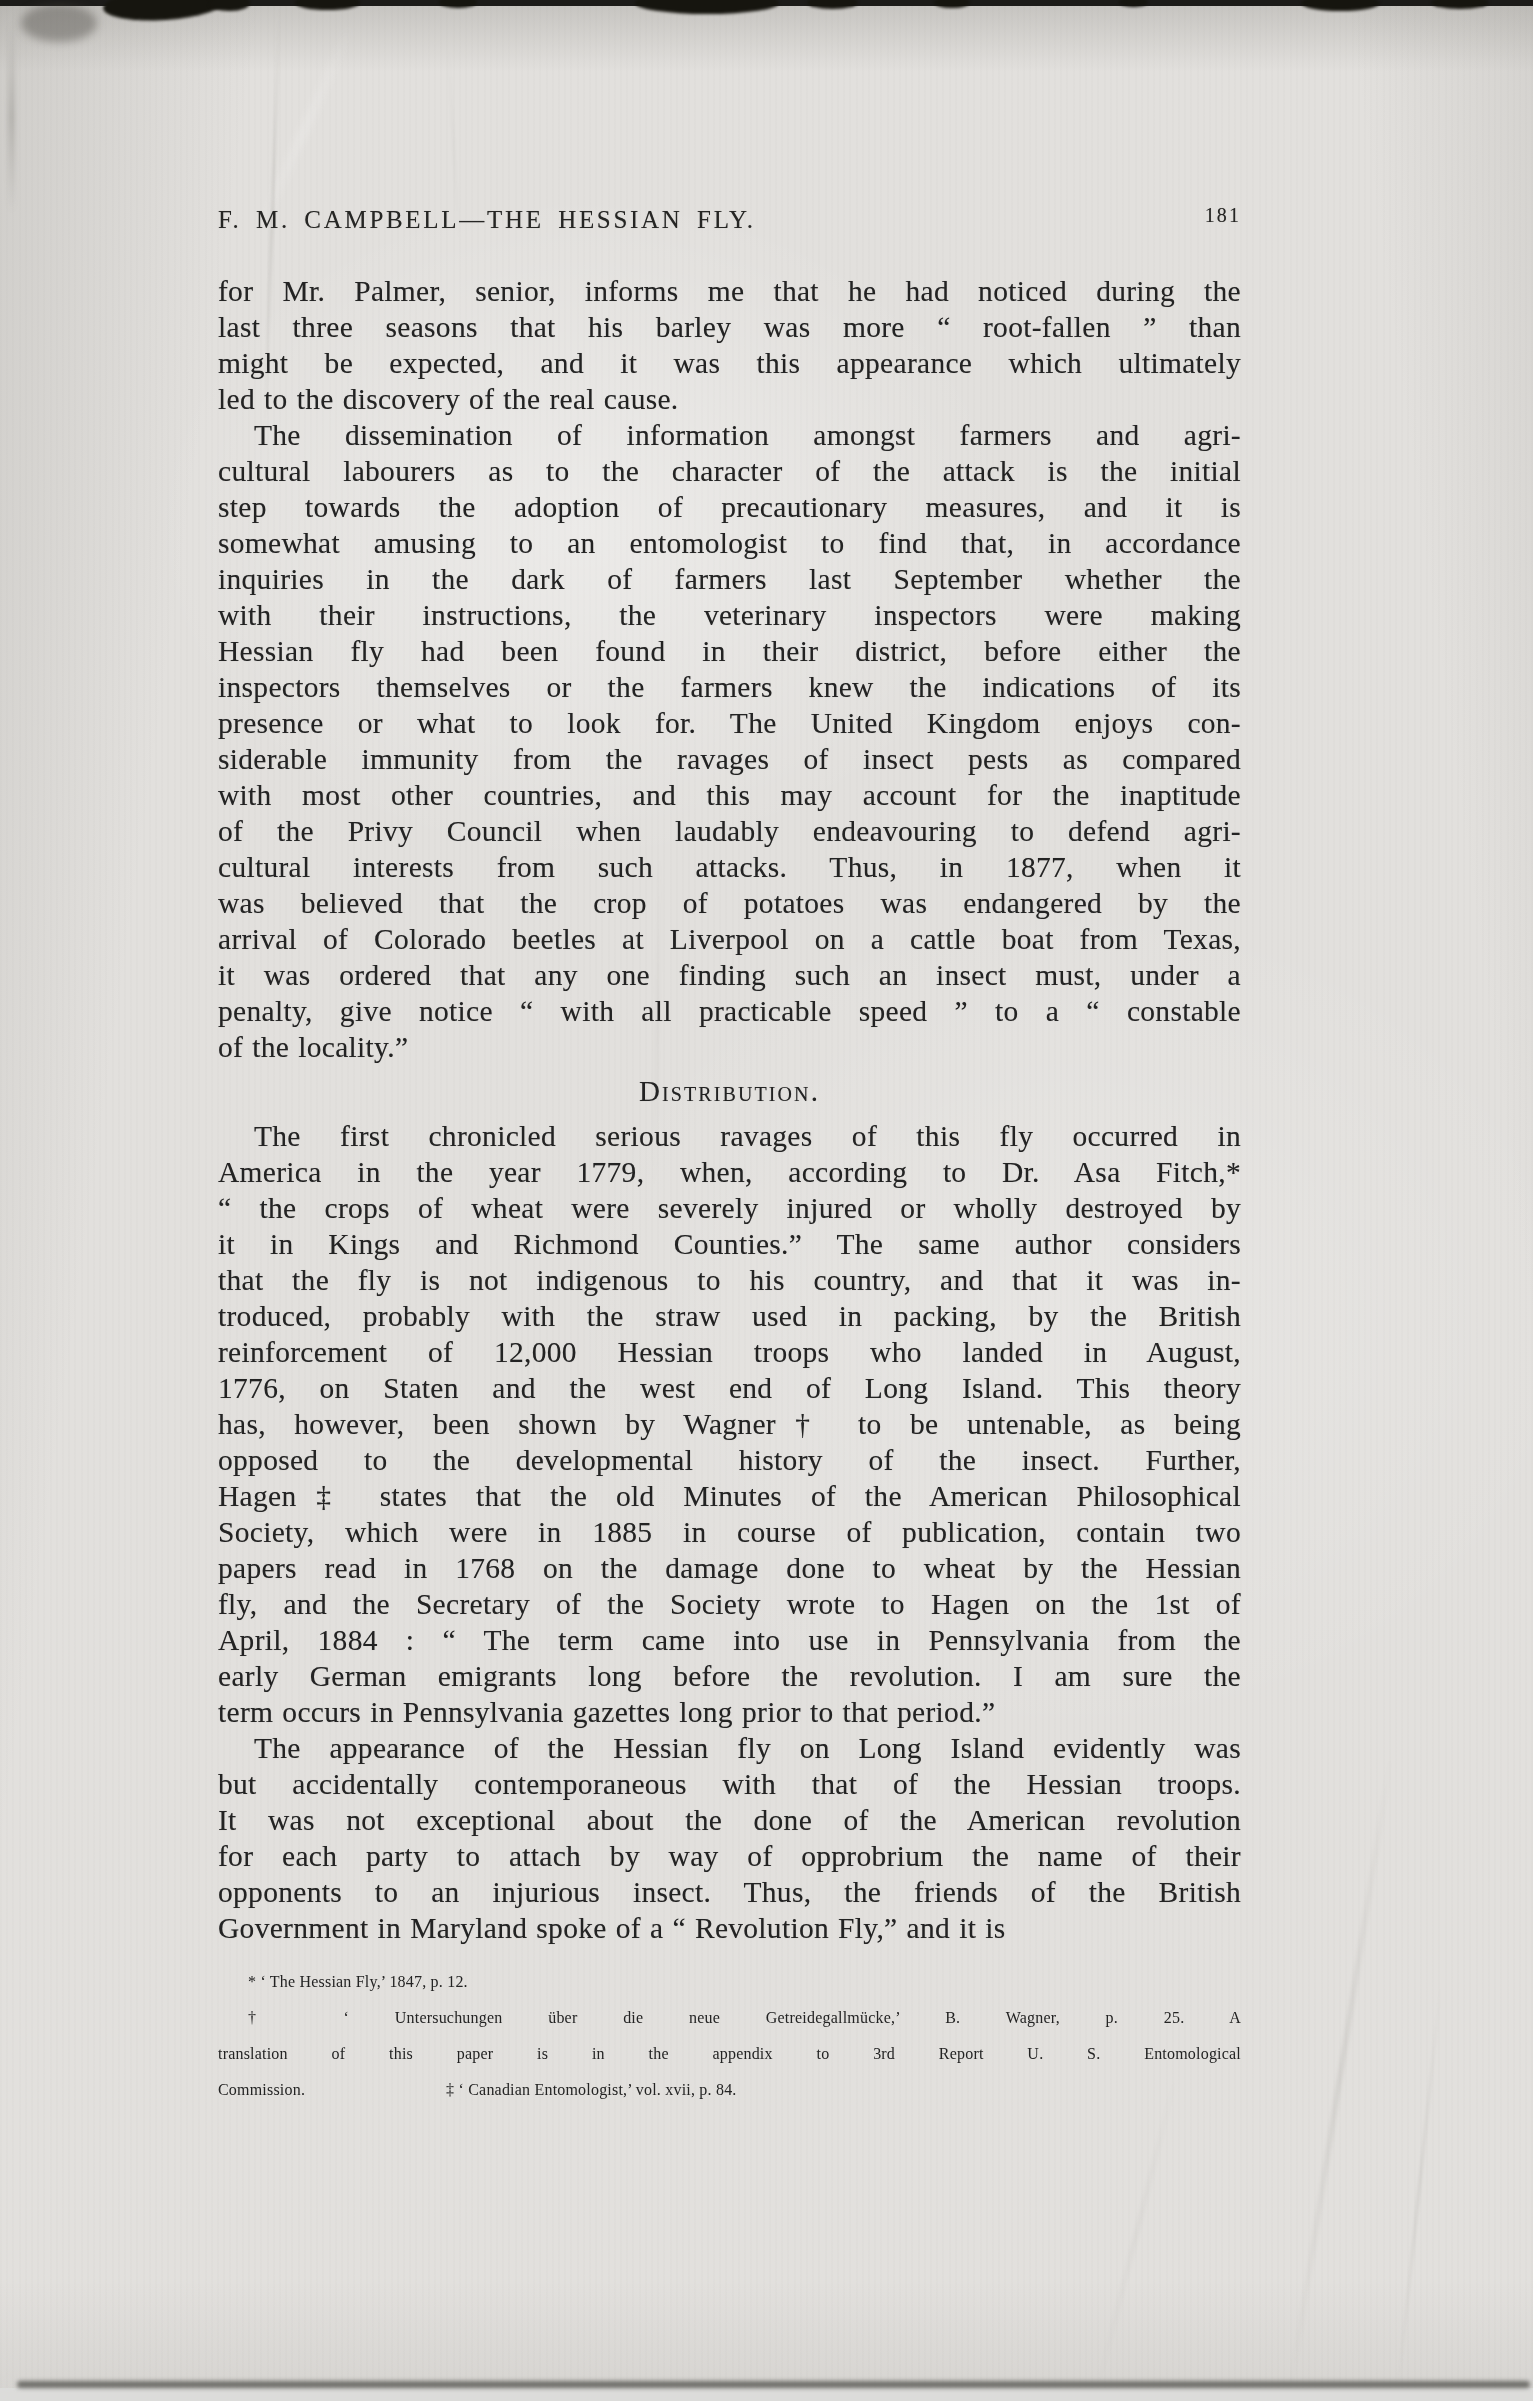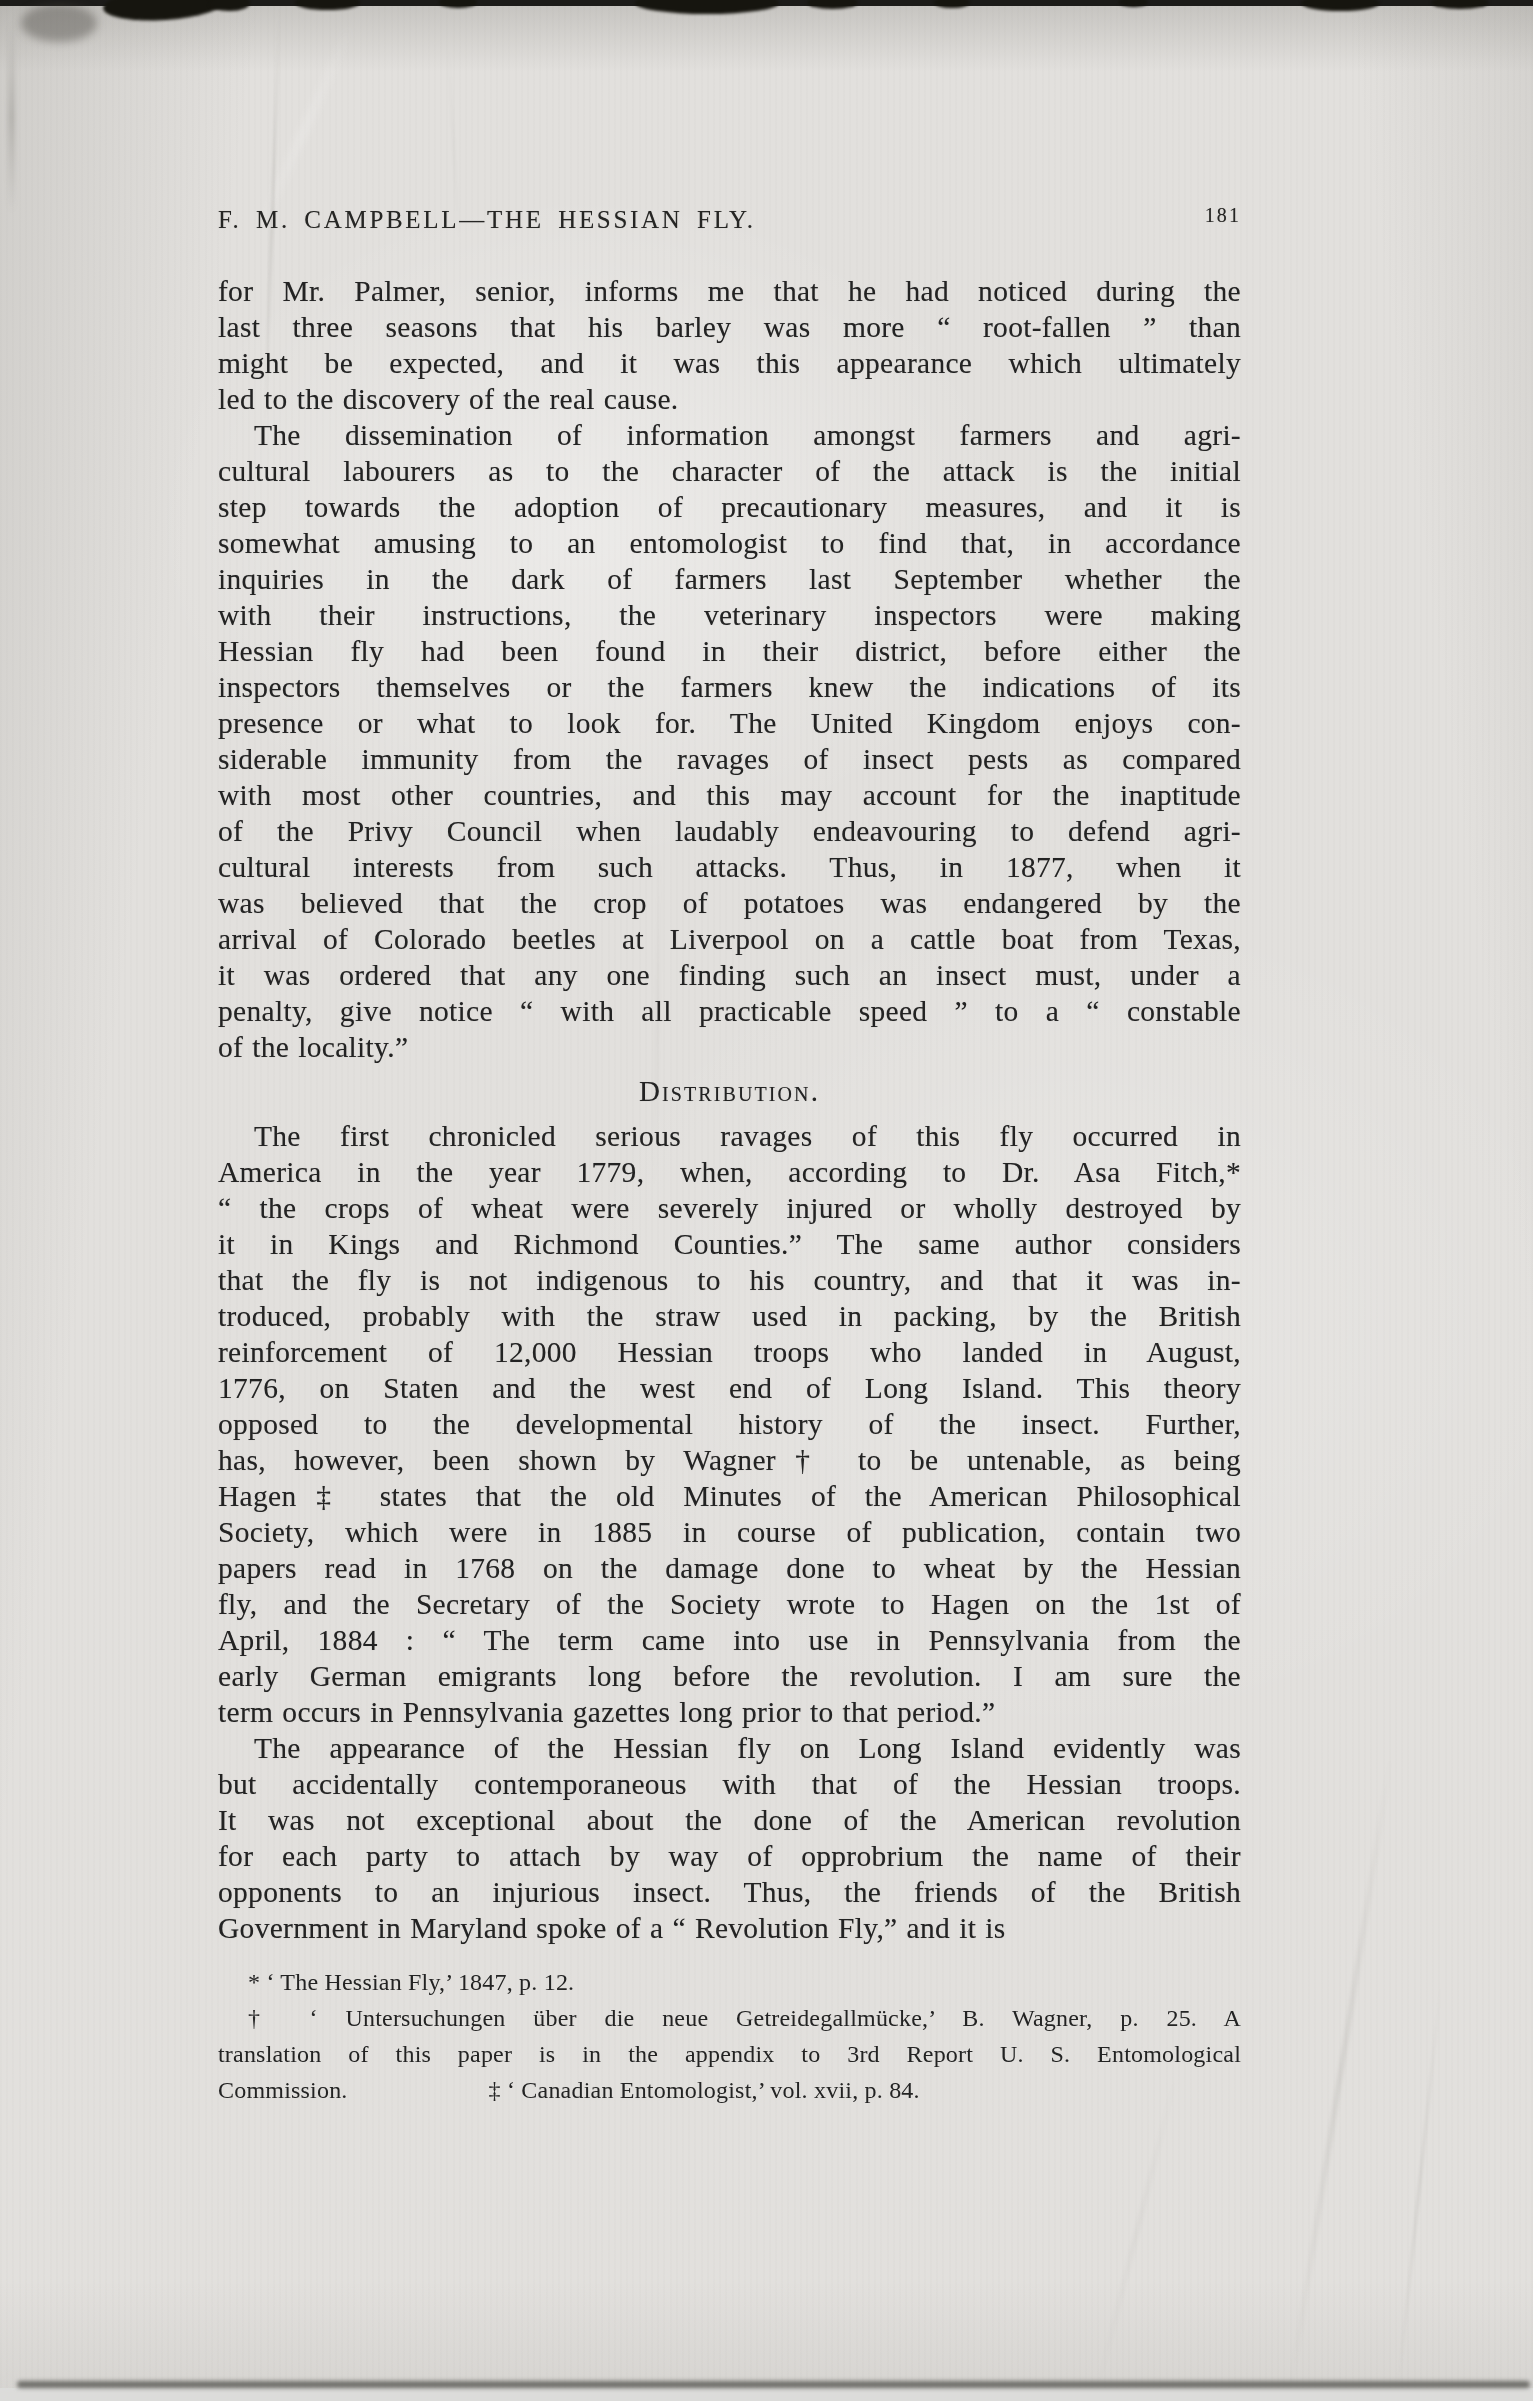--- a/index.html
+++ b/index.html
@@ -47,21 +47,21 @@
 
   .line { font-size:29.5px; line-height:36px; letter-spacing:0.3px; word-spacing:1.4px;
     text-align:justify; text-align-last:justify; }
   .line.noj { text-align-last:left; }
   .line.indent { text-indent:36px; }
 
   .section-heading { font-variant:small-caps; font-size:29px; line-height:38px;
     text-align:center; letter-spacing:2.1px; margin:6.9px 0 8.2px; }
 
   .footnotes { margin-top:18px; }
-  .fn-line { font-size:24px; line-height:36px; letter-spacing:0.2px;
+  .fn-line { font-size:16px; line-height:36px; letter-spacing:0.2px;
     text-align:justify; text-align-last:justify; }
   .fn-line.noj { text-align-last:left; }
   .fn-line.indent { text-indent:30px; }
   .fn-spacer { display:inline-block; width:141px; }
 </style>
 </head>
 <body>
 
 <div class="scan" style="background-color: rgb(226, 224, 221); color: rgb(35, 35, 35);">
 
@@ -125,22 +125,22 @@
         <div class="section-heading">Distribution.</div>
         <div class="paragraph">
           <div class="line indent">The first chronicled serious ravages of this fly occurred in</div>
           <div class="line">America in the year 1779, when, according to Dr. Asa Fitch,*</div>
           <div class="line">“ the crops of wheat were severely injured or wholly destroyed by</div>
           <div class="line">it in Kings and Richmond Counties.”  The same author considers</div>
           <div class="line">that the fly is not indigenous to his country, and that it was in-</div>
           <div class="line">troduced, probably with the straw used in packing, by the British</div>
           <div class="line">reinforcement of 12,000 Hessian troops who landed in August,</div>
           <div class="line">1776, on Staten and the west end of Long Island.  This theory</div>
+          <div class="line">has, however, been shown by Wagner† to be untenable, as being</div>
           <div class="line">opposed to the developmental history of the insect.  Further,</div>
-          <div class="line">has, however, been shown by Wagner† to be untenable, as being</div>
           <div class="line">Hagen‡ states that the old Minutes of the American Philosophical</div>
           <div class="line">Society, which were in 1885 in course of publication, contain two</div>
           <div class="line">papers read in 1768 on the damage done to wheat by the Hessian</div>
           <div class="line">fly, and the Secretary of the Society wrote to Hagen on the 1st of</div>
           <div class="line">April, 1884 :  “ The term came into use in Pennsylvania from the</div>
           <div class="line">early German emigrants long before the revolution.  I am sure the</div>
           <div class="line noj">term occurs in Pennsylvania gazettes long prior to that period.”</div>
         </div>
         <div class="paragraph">
           <div class="line indent">The appearance of the Hessian fly on Long Island evidently was</div>

